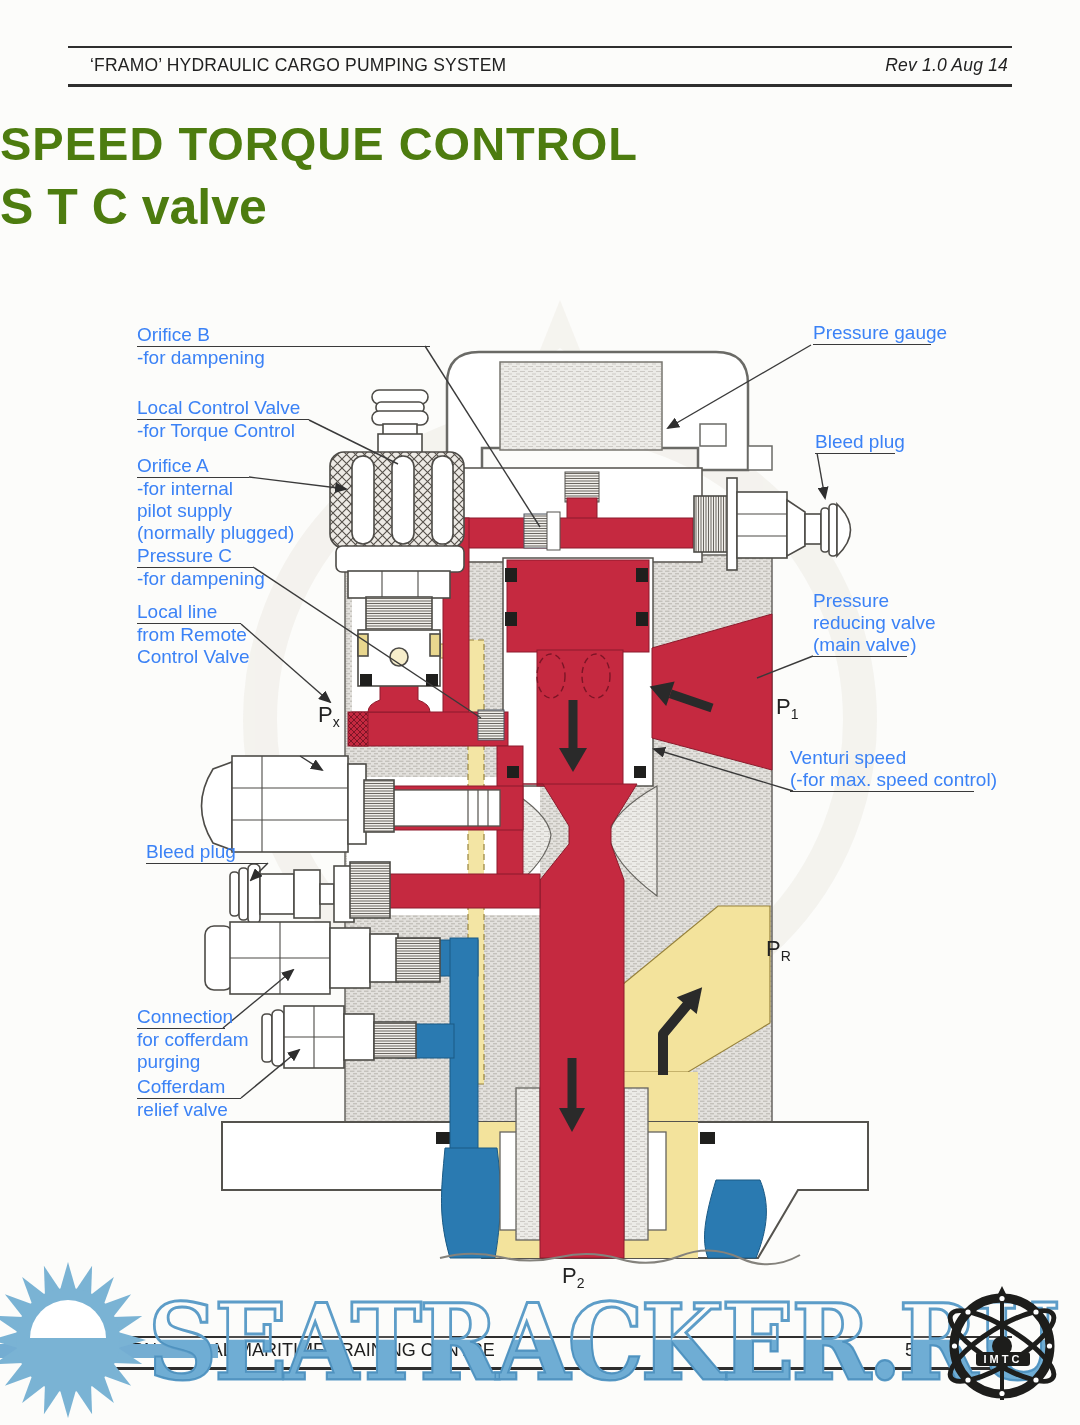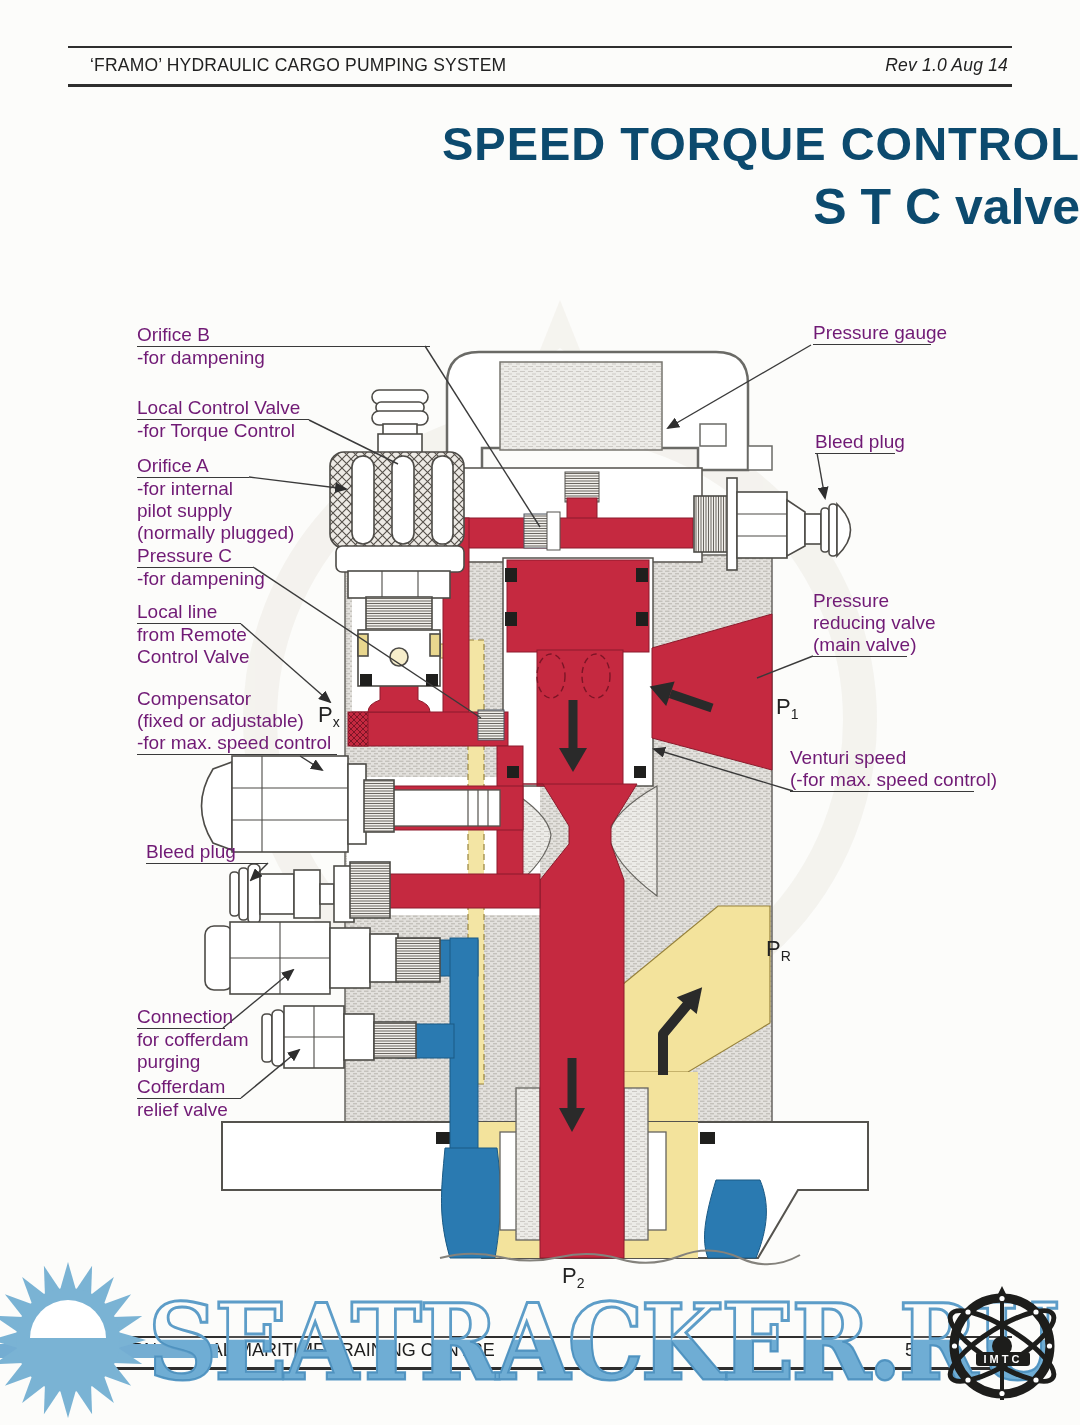--- a/index.html
+++ b/index.html
@@ -1,24 +1,24 @@
 <!DOCTYPE html>
 <html><head>
 <meta charset="utf-8">
 <style>
   html,body{margin:0;padding:0;background:#888;}
   #page{position:relative;width:1080px;height:1425px;background:#fcfcfa;overflow:hidden;
         font-family:"Liberation Sans",sans-serif;}
   .rule{position:absolute;background:#2e2e2e;}
   .hdr{position:absolute;top:55px;font-size:17.5px;color:#222;letter-spacing:.2px;text-align:center;}
   .hdr-r{font-weight:normal;font-style:italic;}
-  .title{position:absolute;left:0;right:0;text-align:right;color:#0c4a6e;font-weight:bold;}
+  .title{position:absolute;left:0;right:0;text-align:left;color:#4d7c0f;font-weight:bold;}
   .t1{top:116px;font-size:47px;letter-spacing:1px;}
   .t2{top:178px;font-size:50px;}
-  .lbl{position:absolute;font-size:19px;line-height:22px;color:#701a75;white-space:nowrap;}
+  .lbl{position:absolute;font-size:19px;line-height:22px;color:#3b82f6;white-space:nowrap;}
   .lbl span{display:block;}
   .lbl .u{display:inline-block;border-bottom:1.6px solid #3a3a3a;}
   .port{position:absolute;font-size:22px;color:#222;}
   .port sub{font-size:14px;}
   .ftr{position:absolute;top:1340px;font-size:18px;color:#1e1e1e;}
   #diagram-svg{position:absolute;left:0;top:0;}
   
   .wm-band{position:absolute;left:0;top:1344px;width:218px;height:14px;background:#74add2;}
   .wm{position:absolute;left:148px;top:1289px;width:940px;height:112px;pointer-events:none;}
   .wm .wm-t{position:absolute;left:0;top:0;white-space:nowrap;
@@ -294,25 +294,20 @@
     <span>(normally plugged)</span>
   </div>
   <div class="lbl" style="left:137px;top:545px">
     <span class="u" style="width:116px">Pressure C</span>
     <span>-for dampening</span>
   </div>
   <div class="lbl" style="left:137px;top:601px">
     <span class="u" style="width:104px">Local line</span>
     <span>from Remote</span>
     <span>Control Valve</span>
-  </div>
-  <div class="lbl" style="left:137px;top:688px">
-    <span>Compensator</span>
-    <span>(fixed or adjustable)</span>
-    <span class="u" style="width:200px">-for max. speed control</span>
   </div>
   <div class="lbl" style="left:146px;top:841px">
     <span class="u" style="width:122px">Bleed plug</span>
   </div>
   <div class="lbl" style="left:137px;top:1006px">
     <span class="u" style="width:88px">Connection</span>
     <span>for cofferdam</span>
     <span>purging</span>
   </div>
   <div class="lbl" style="left:137px;top:1076px">

